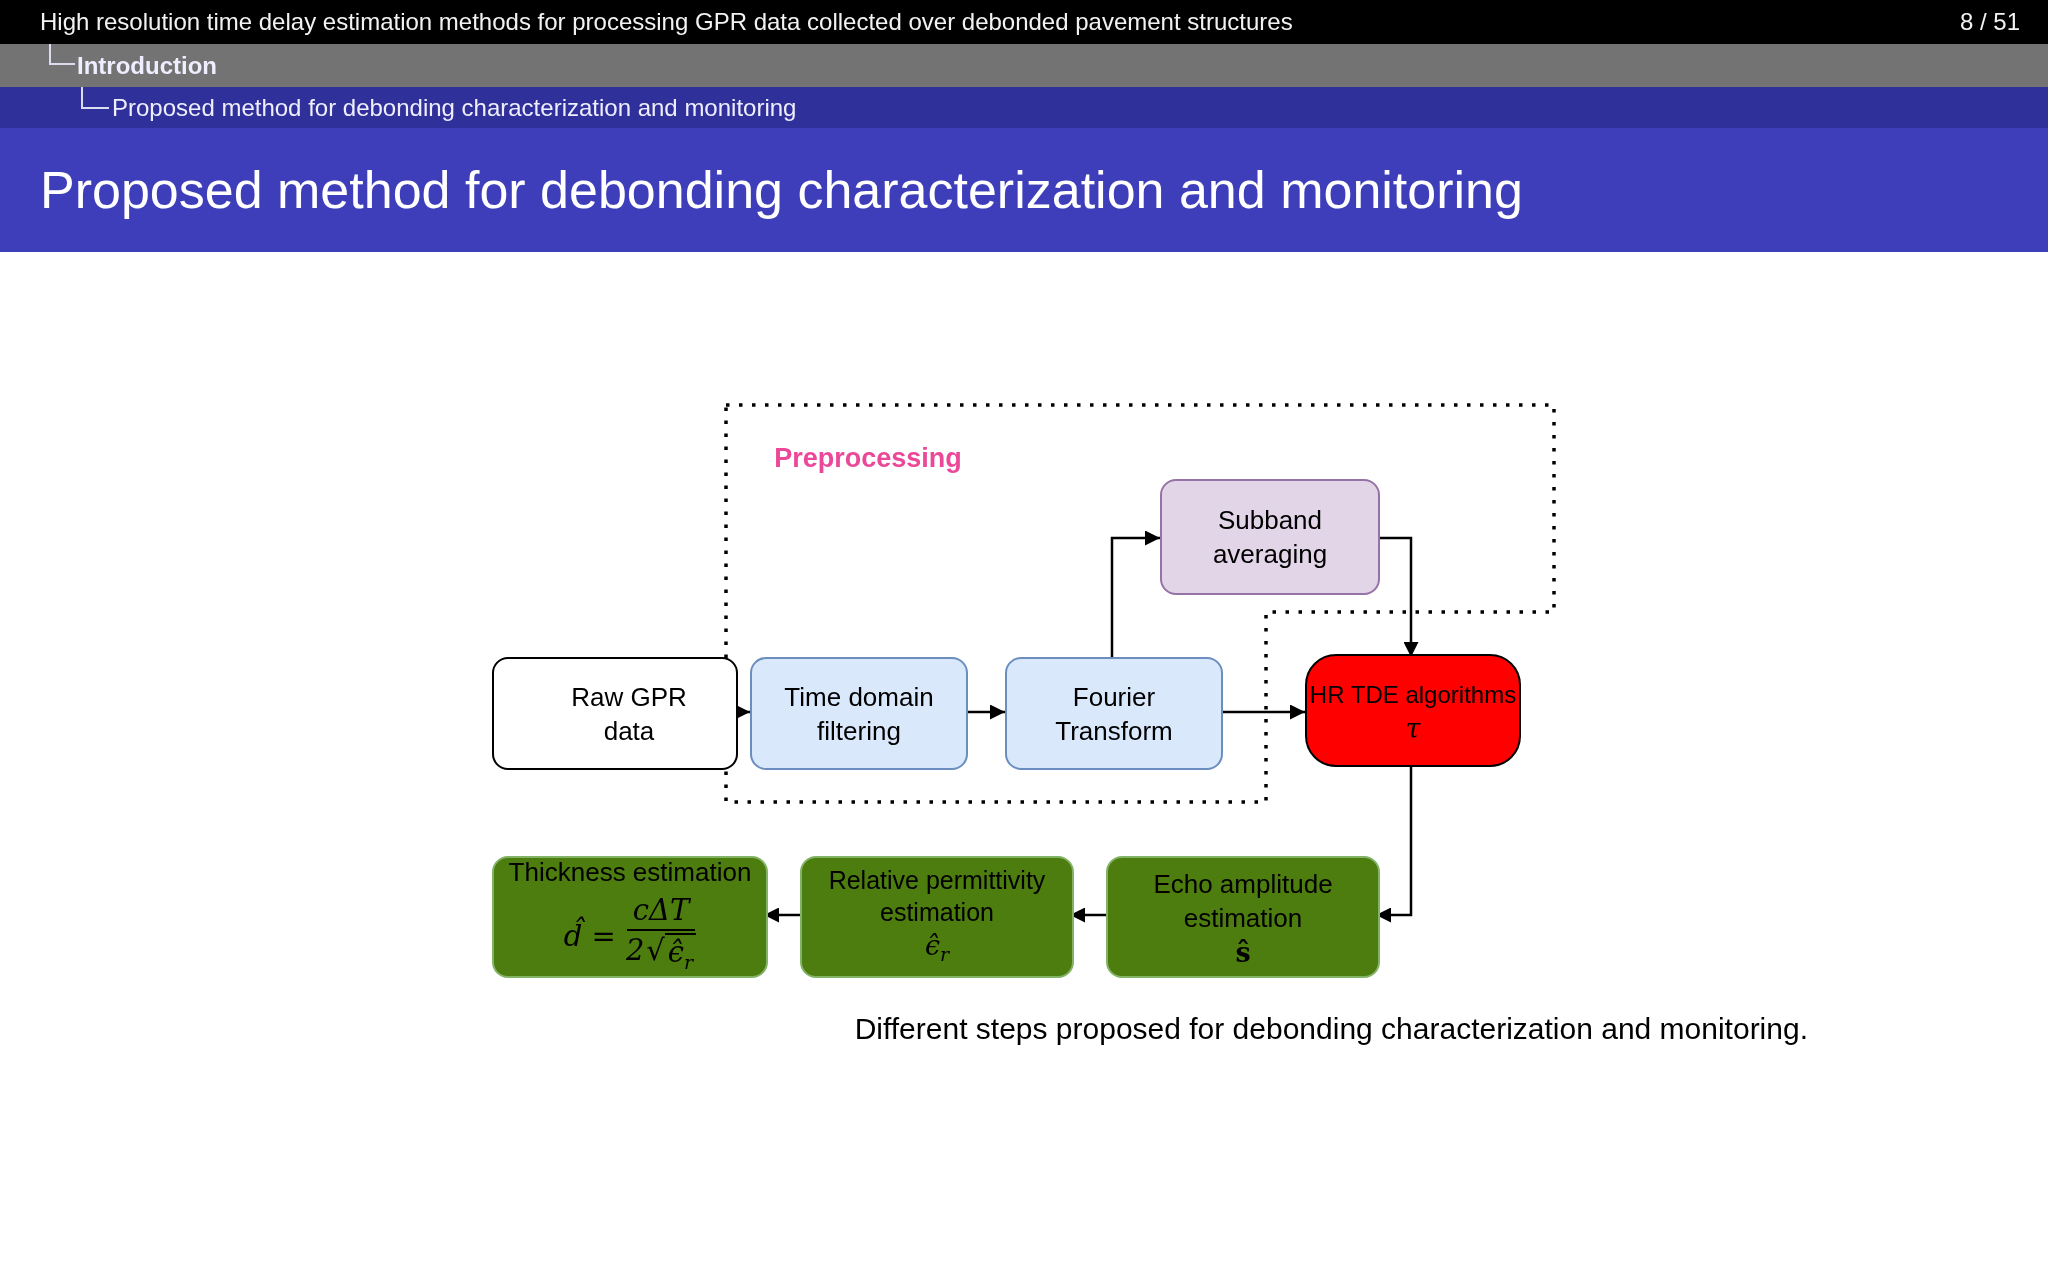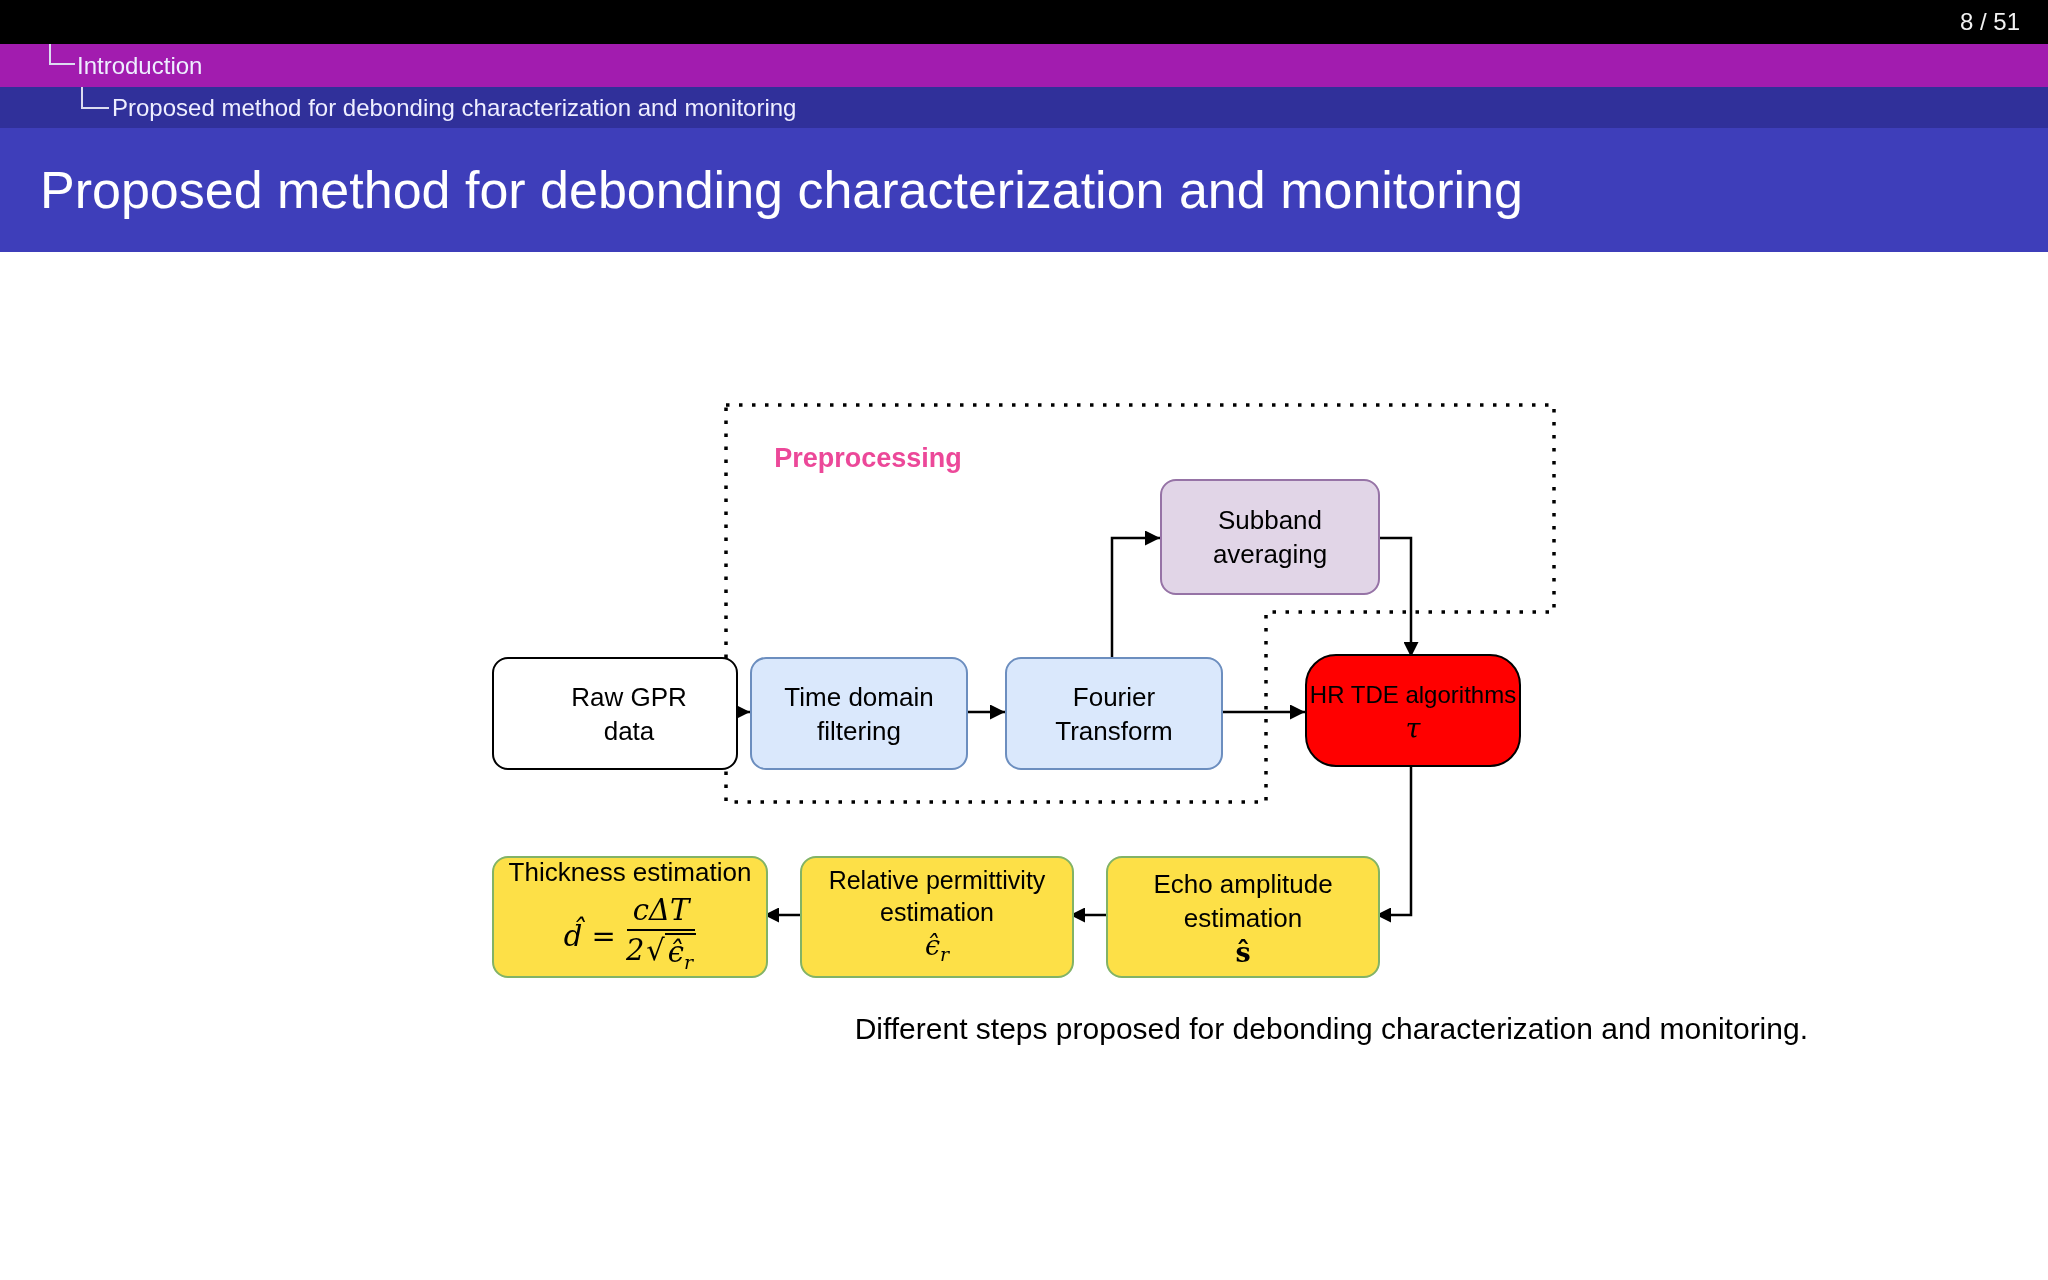--- a/index.html
+++ b/index.html
@@ -4,21 +4,21 @@
 <style>
   html,body{margin:0;padding:0;background:#888;}
   .slide{position:relative;width:2048px;height:1280px;background:#ffffff;overflow:hidden;
          font-family:"Liberation Sans",sans-serif;}
 
   
   .topbar{position:absolute;left:0;top:0;width:2048px;height:44px;background:#000000;
           display:flex;align-items:center;color:#f2f2f2;font-size:24px;}
   .topbar .doc-title{position:absolute;left:40px;white-space:nowrap;}
   .topbar .page-num{position:absolute;right:28px;}
-  .nav1{position:absolute;left:0;top:44px;width:2048px;height:43px;background:#a21caf;}
+  .nav1{position:absolute;left:0;top:44px;width:2048px;height:43px;background:#737373;font-weight:bold;}
   .nav2{position:absolute;left:0;top:87px;width:2048px;height:41px;background:#30309a;}
   .nav-label{position:absolute;color:#eef;font-size:24px;white-space:nowrap;}
   .nav1 .nav-label{left:77px;top:8px;}
   .nav2 .nav-label{left:112px;top:7px;}
   .tree1{position:absolute;left:49px;top:0px;width:24px;height:19px;
          border-left:2px solid #dcdcf0;border-bottom:2px solid #dcdcf0;}
   .tree2{position:absolute;left:81px;top:0px;width:26px;height:20px;
          border-left:2px solid #dcdcf0;border-bottom:2px solid #dcdcf0;}
   .titlebar{position:absolute;left:0;top:128px;width:2048px;height:124px;background:#3e3eba;
             display:flex;align-items:center;}
@@ -27,21 +27,21 @@
   
   .canvas{position:absolute;left:0;top:252px;width:2048px;height:1028px;background:#ffffff;}
   .wires{position:absolute;left:0;top:0;width:2048px;height:1028px;z-index:1;pointer-events:none;}
 
   .dbox{position:absolute;z-index:2;border-radius:16px;display:flex;flex-direction:column;
         align-items:center;justify-content:center;text-align:center;color:#000;
         font-size:26px;line-height:34px;}
   .fill-white {background:#ffffff;border:2.5px solid #000000;}
   .fill-blue  {background:#dae8fc;border:2px solid #6c8ebf;}
   .fill-purple{background:#e1d5e7;border:2px solid #9673a6;}
-  .fill-green {background:#fde047;border:2px solid #82b366;}
+  .fill-green {background:#4d7c0f;border:2px solid #82b366;}
   .fill-red   {background:#ff0000;border:2px solid #000000;}
   .nowrap{white-space:nowrap;}
 
   
   .box-raw      {left:492px; top:405px;width:214px;height:109px;padding-left:28px;}
   .box-time     {left:750px; top:405px;width:214px;height:109px;}
   .box-fourier  {left:1005px;top:405px;width:214px;height:109px;}
   .box-hrtde    {left:1305px;top:402px;width:212px;height:109px;font-size:24px;line-height:33px;border-radius:31px;}
   .box-subband  {left:1160px;top:227px;width:216px;height:112px;}
   .box-thick    {left:492px; top:604px;width:272px;height:118px;}
@@ -65,20 +65,21 @@
   .sqrtsign{font-style:normal;margin-left:2px;}
   .radicand{border-top:2px solid #000;padding:0 3px;}
   .radicand sub{font-size:19px;}
 </style>
 </head>
 <body>
 
 <div class="slide">
 
   <div class="topbar">
+    <span class="doc-title">High resolution time delay estimation methods for processing GPR data collected over debonded pavement structures</span>
     <span class="page-num">8 / 51</span>
   </div>
 
   <div class="nav1">
     <span class="tree1"></span>
     <span class="nav-label">Introduction</span>
   </div>
 
   <div class="nav2">
     <span class="tree2"></span>

